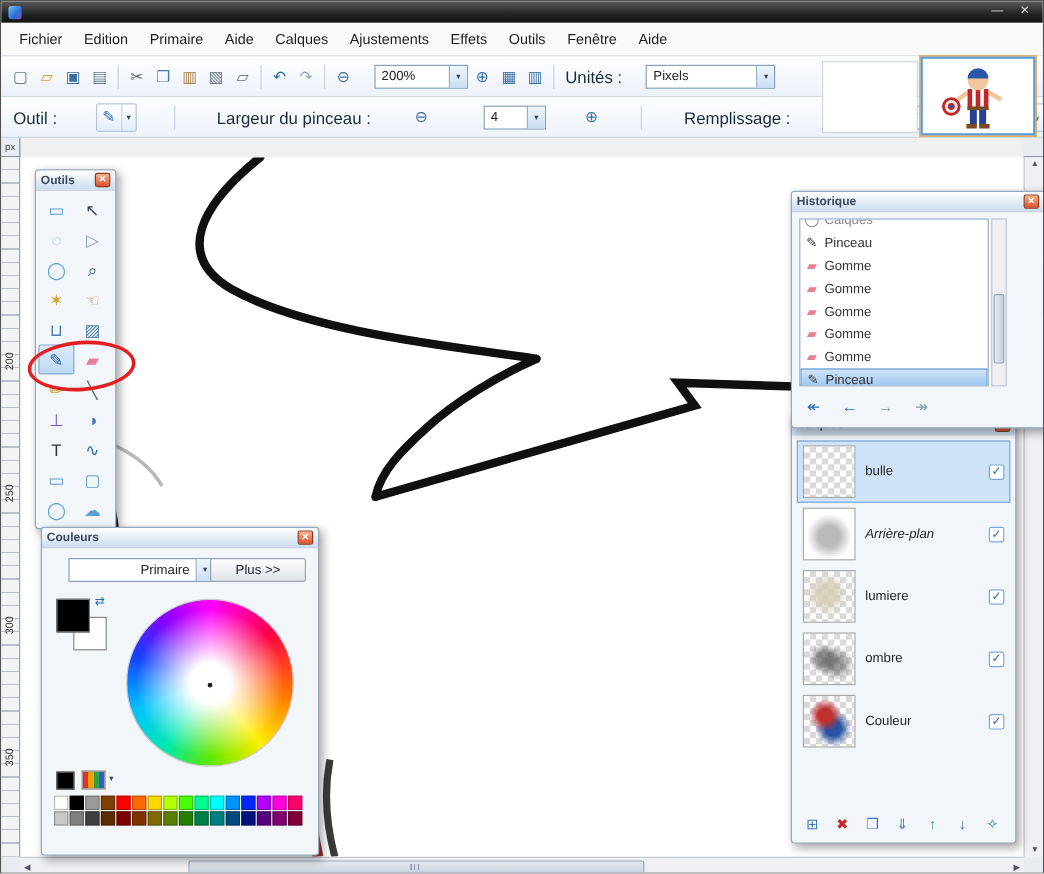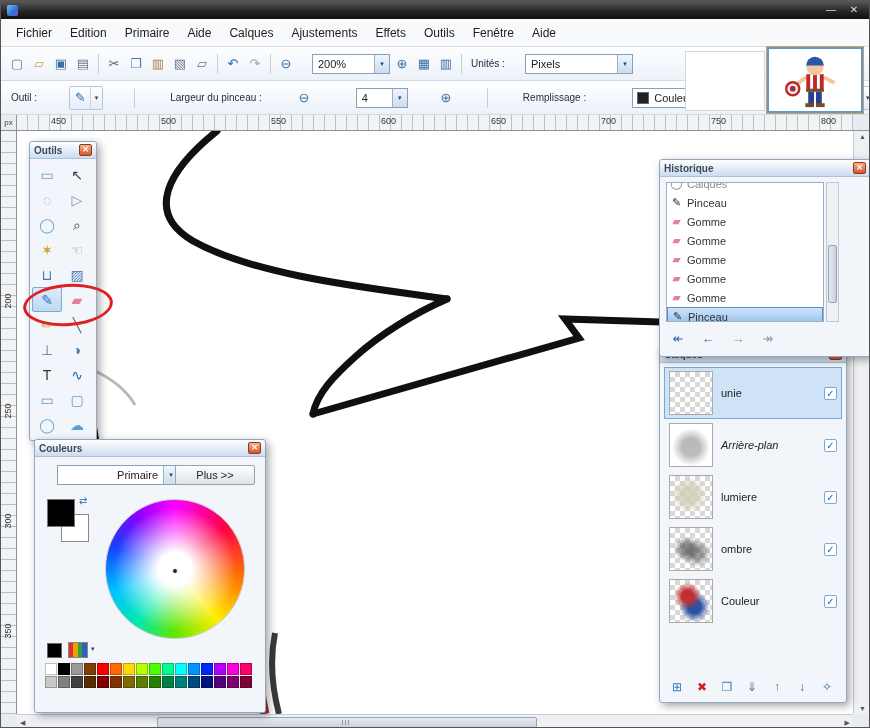--- a/index.html
+++ b/index.html
@@ -16,21 +16,21 @@
   
   .menubar{position:absolute;left:0;top:18px;right:0;height:28px;background:#f7f9fb;border-bottom:1px solid #d9dee6;display:flex;align-items:center;padding-left:6px;box-sizing:border-box;}
   .menu-item{padding:0 9px;font-size:12px;color:#1d1d1d;height:22px;line-height:22px;white-space:nowrap;}
 
   
   .toolbar{position:absolute;left:0;right:0;background:linear-gradient(#fdfeff,#edf2f9);border-bottom:1px solid #d0d9e6;display:flex;align-items:center;padding:0 6px;gap:2px;box-sizing:border-box;}
   #tb1{top:46px;height:34px;}
   #tb2{top:80px;height:34px;gap:28px;}
   .tb-icon{width:20px;height:20px;display:flex;align-items:center;justify-content:center;font-size:13px;flex:0 0 auto;}
   .tb-sep{width:1px;height:20px;background:#c6d0dd;margin:0 3px;flex:0 0 auto;}
-  .tb-label{font-size:10px;color:#1d2a3a;margin:0 4px;white-space:nowrap;}
+  .tb-label{font-size:14px;color:#1d2a3a;margin:0 4px;white-space:nowrap;}
   .combo{height:20px;background:#fff;border:1px solid #8aa0b8;display:flex;align-items:center;font-size:11px;color:#222;box-sizing:border-box;flex:0 0 auto;margin-left:14px;}
   .combo .val{padding:0 5px;flex:1;white-space:nowrap;}
   .combo .drop{width:14px;align-self:stretch;background:linear-gradient(#eef5fd,#cadef2);border-left:1px solid #9ab2c8;font-size:7px;display:flex;align-items:center;justify-content:center;color:#345;}
   .split-btn{display:flex;align-items:center;height:22px;border:1px solid #b5c6da;background:linear-gradient(#fff,#e4edf8);border-radius:2px;flex:0 0 auto;}
   .split-btn .ic{width:20px;text-align:center;font-size:13px;}
   .split-btn .drop{width:11px;font-size:7px;color:#345;border-left:1px solid #c5d4e4;align-self:stretch;display:flex;align-items:center;justify-content:center;}
   .fill-swatch{width:10px;height:10px;background:#222;border:1px solid #666;margin-left:4px;flex:0 0 auto;}
 
   
   .preview-box{position:absolute;left:684px;top:50px;width:78px;height:58px;background:#fff;border:1px solid #cfd6df;z-index:5;}
@@ -227,30 +227,20 @@
       <circle cx="46" cy="17" r="9" fill="#f1c69b"></circle>
       <path d="M37 16 A9 9 0 0 1 55 16 Z" fill="#2a55a8"></path>
       <circle cx="23" cy="40" r="8" fill="#c22727"></circle>
       <circle cx="23" cy="40" r="5.5" fill="#eeeeee"></circle>
       <circle cx="23" cy="40" r="3" fill="#c22727"></circle>
       <circle cx="23" cy="40" r="1.5" fill="#2a55a8"></circle>
     </svg>
   </div>
 
   <div class="corner-px">px</div>
-  <div class="ruler-h">
-      <span class="hnum" style="left: 34px;">450</span>
-      <span class="hnum" style="left: 144px;">500</span>
-      <span class="hnum" style="left: 254px;">550</span>
-      <span class="hnum" style="left: 364px;">600</span>
-      <span class="hnum" style="left: 474px;">650</span>
-      <span class="hnum" style="left: 584px;">700</span>
-      <span class="hnum" style="left: 694px;">750</span>
-      <span class="hnum" style="left: 804px;">800</span>
-    </div>
   <div class="ruler-v">
       <span class="vnum" style="top: 165px;">200</span>
       <span class="vnum" style="top: 275px;">250</span>
       <span class="vnum" style="top: 385px;">300</span>
       <span class="vnum" style="top: 495px;">350</span>
       <span class="vnum" style="top: 605px;">400</span>
     </div>
 
   <div class="canvas">
     <svg width="836" height="583">
@@ -282,21 +272,21 @@
   <div class="corner-tr"></div>
 
   <div class="panel" id="panel-layers">
     <div class="panel-title">
       <span>Calques</span>
       <div class="panel-close">✕</div>
     </div>
     <div class="layers-list">
         <div class="layer-row sel">
           <div class="layer-thumb"></div>
-          <span class="layer-name">unie</span>
+          <span class="layer-name">bulle</span>
           <div class="layer-check">✓</div>
         </div>
         <div class="layer-row">
           <div class="layer-thumb sketch"></div>
           <span class="layer-name it">Arrière-plan</span>
           <div class="layer-check">✓</div>
         </div>
         <div class="layer-row">
           <div class="layer-thumb light"></div>
           <span class="layer-name">lumiere</span>

